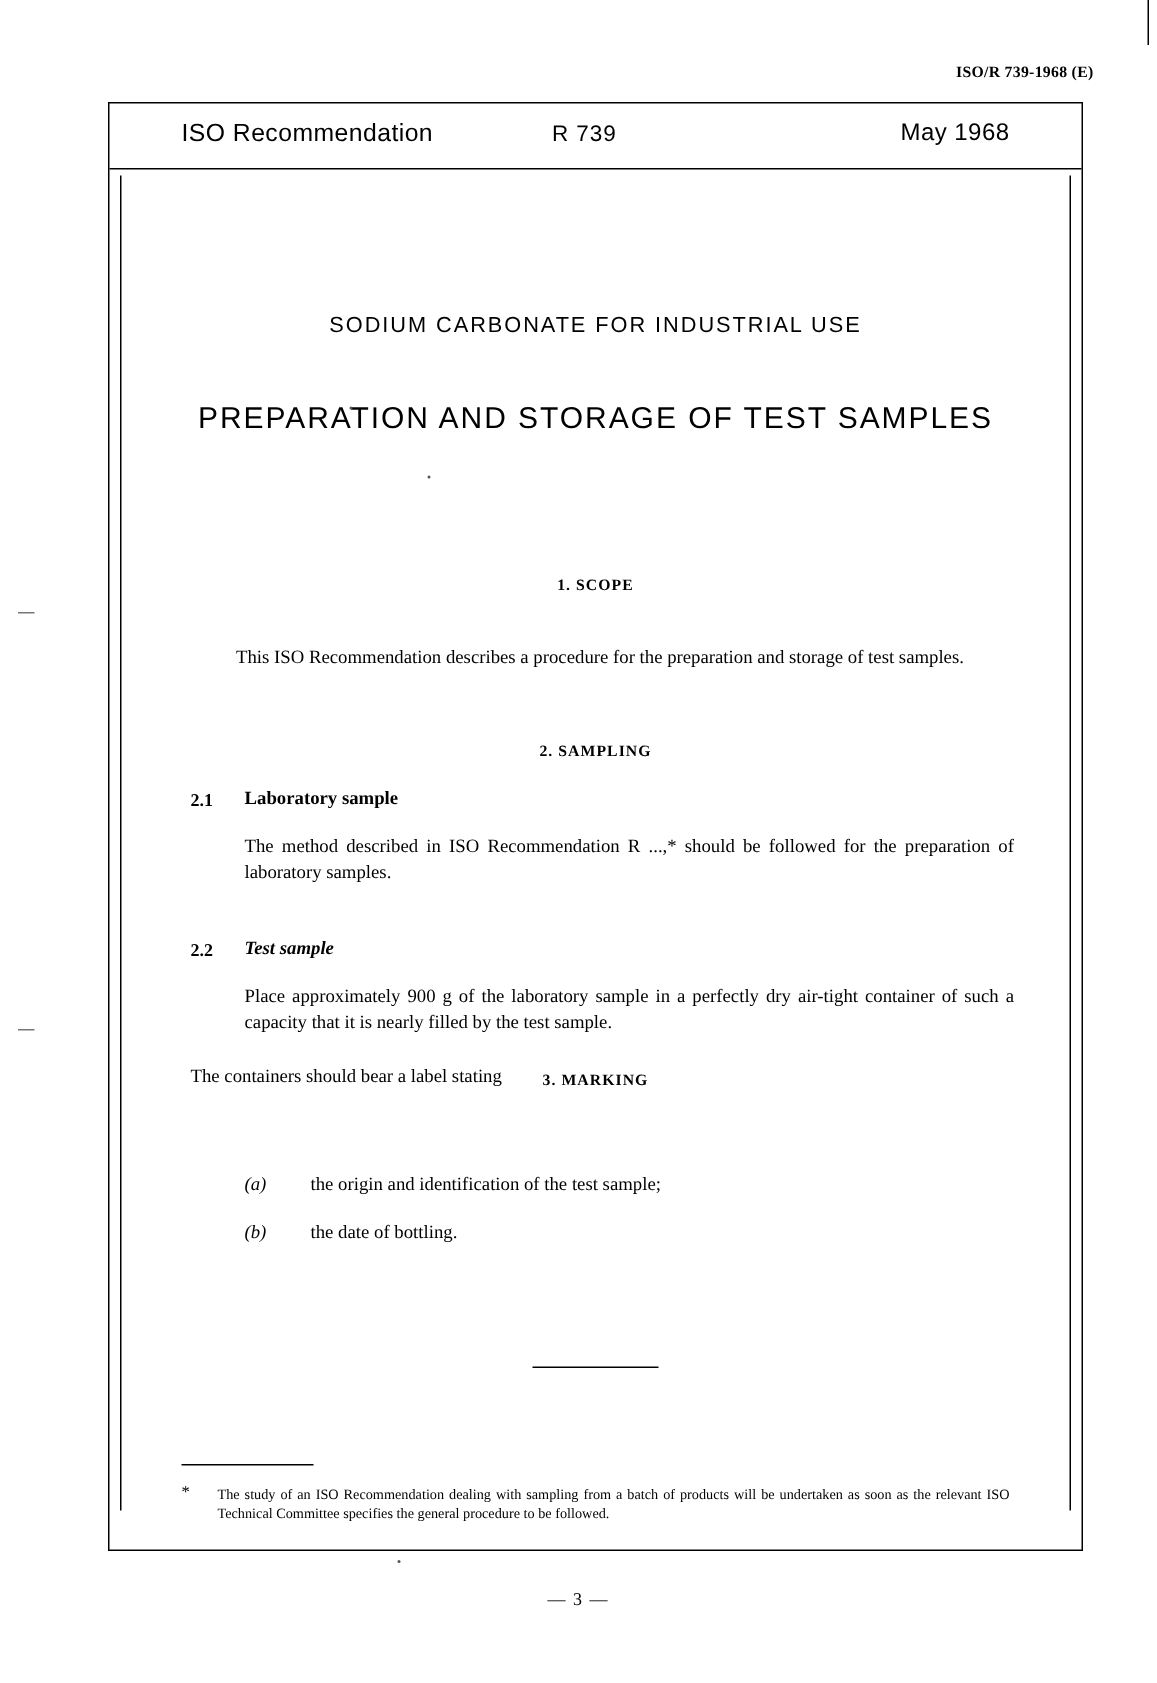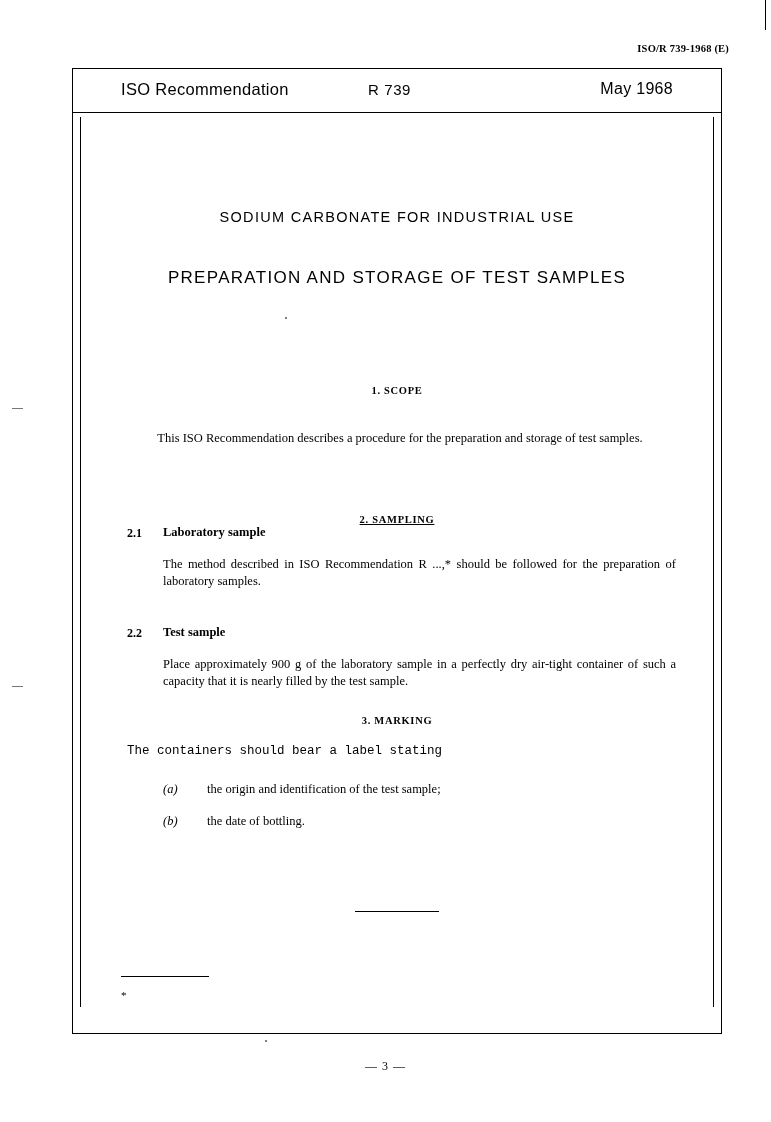--- a/index.html
+++ b/index.html
@@ -113,35 +113,35 @@
     font-family: "Liberation Sans", sans-serif;
     font-size: 14.5px;
     letter-spacing: 1.3px;
   }
   .title-sub {
     position: absolute;
     left: 0; right: 0;
     top: 155px;
     text-align: center;
     font-family: "Liberation Sans", sans-serif;
-    font-size: 17px;
+    font-size: 20px;
     letter-spacing: 1.3px;
   }
 
   .sec-head {
     position: absolute;
     left: 0; right: 0;
     text-align: center;
     font-family: "Liberation Serif", serif;
     font-weight: bold;
     font-size: 10.5px;
     letter-spacing: .7px;
   }
   .sec-scope   { top: 272px; }
-  .sec-sampling{ top: 401px; text-decoration: underline; }
+  .sec-sampling{ top: 383px; }
   .sec-marking { top: 602px; }
 
   .body-text {
     position: absolute;
     font-family: "Liberation Serif", serif;
     font-size: 12.5px;
     line-height: 17px;
     text-align: justify;
   }
 
@@ -164,29 +164,28 @@
     font-size: 12.5px;
     font-weight: bold;
     text-align: center;
   }
 
   .n21 { left: 54px;  top: 413px; }
   .t21 { left: 90px;  top: 412px; }
   .p21 { left: 90px;  width: 513px; top: 443px; }
 
   .n22 { left: 54px;  top: 513px; }
-  .t22 { left: 90px;  top: 512px; }
+  .t22 { left: 90px;  top: 512px; font-style: italic; }
   .p22 { left: 90px;  width: 513px; top: 543px; }
 
   .p-marking {
     left: 54px;
     width: 546px;
-    top: 630px;
+    top: 596px;
     text-align: left;
-    font-family: Liberation Mono, monospace;
   }
 
   .list-item {
     position: absolute;
     font-family: "Liberation Serif", serif;
     font-size: 12.5px;
     line-height: 17px;
   }
   .list-item .lbl {
     position: absolute;
@@ -314,20 +313,21 @@
 
       <div class="list-item li-b">
         <span class="lbl">(b)</span>
         <span class="txt">the date of bottling.</span>
       </div>
 
       <div class="center-rule"></div>
 
       <div class="footnote-rule"></div>
       <div class="footnote-mark">*</div>
+      <div class="footnote">The study of an ISO Recommendation dealing with sampling from a batch of products will be undertaken as soon as the relevant ISO Technical Committee specifies the general procedure to be followed.</div>
 
       <div class="speck" style="left:160px; top:158px;"></div>
       <div class="speck" style="left:212px; top:204px;"></div>
       <div class="speck" style="left:192px; top:927px;"></div>
     </div>
   </div>
 
   <div class="tick-left" style="top:408px;"></div>
   <div class="tick-left" style="top:686px;"></div>
 

